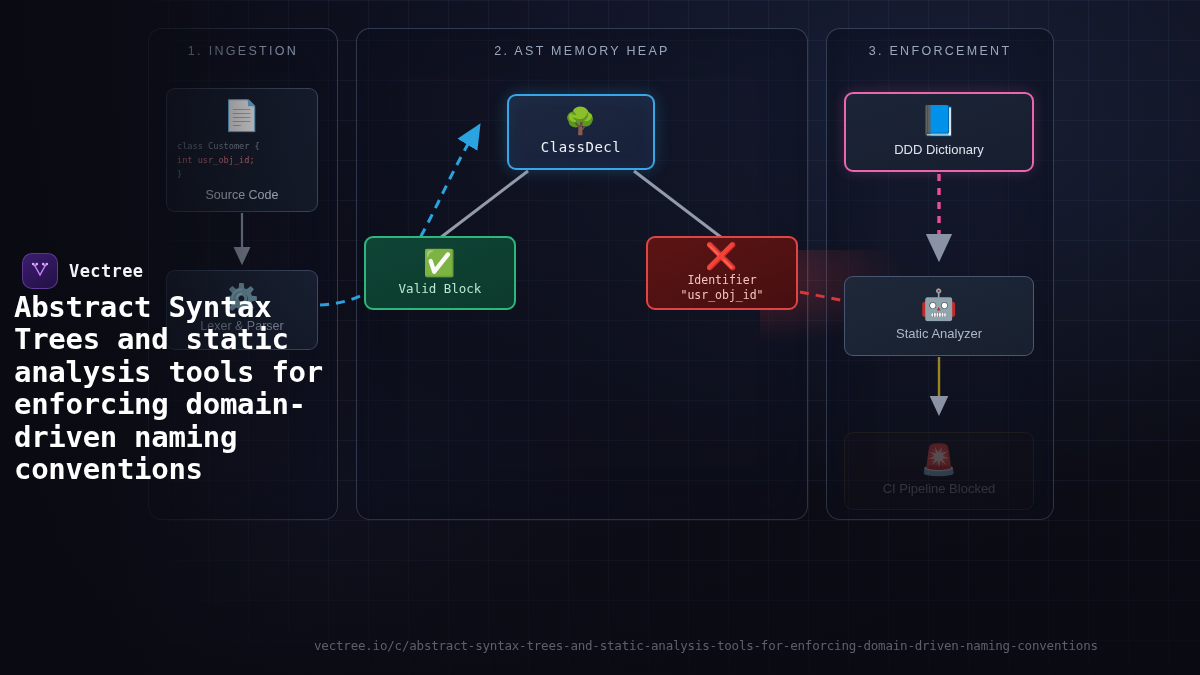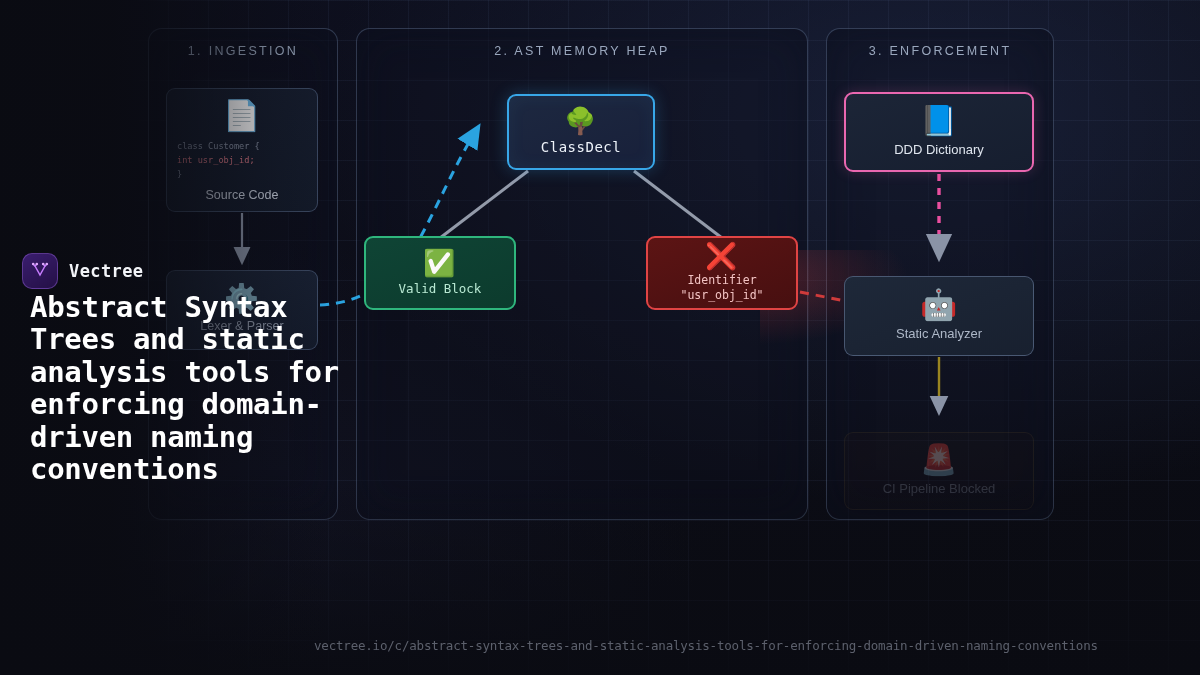--- a/index.html
+++ b/index.html
@@ -152,21 +152,21 @@
     width:34px;height:34px;border-radius:10px;
     background:linear-gradient(150deg,#3a1d6e 0%,#241046 100%);
     border:1px solid rgba(150,100,220,.45);
     display:flex;align-items:center;justify-content:center;
   }
   #brand-name{
     font-family:"DejaVu Sans Mono","Liberation Mono",monospace;
     font-size:17px;font-weight:700;color:#f2f4f8;letter-spacing:.4px;
   }
   #headline{
-    position:absolute;left:30px;top:291px;width:330px;z-index:40;
+    position:absolute;left:14px;top:291px;width:330px;z-index:40;
     font-family:"DejaVu Sans Mono","Liberation Mono",monospace;
     font-size:29px;line-height:1.12;font-weight:700;color:#ffffff;
     letter-spacing:-.3px;
   }
   #url{
     position:absolute;left:274px;bottom:22px;z-index:40;
     font-family:"DejaVu Sans Mono","Liberation Mono",monospace;
     font-size:12.5px;color:#5c606c;letter-spacing:-.2px;white-space:nowrap;margin-left:40px;
   }
 </style>

